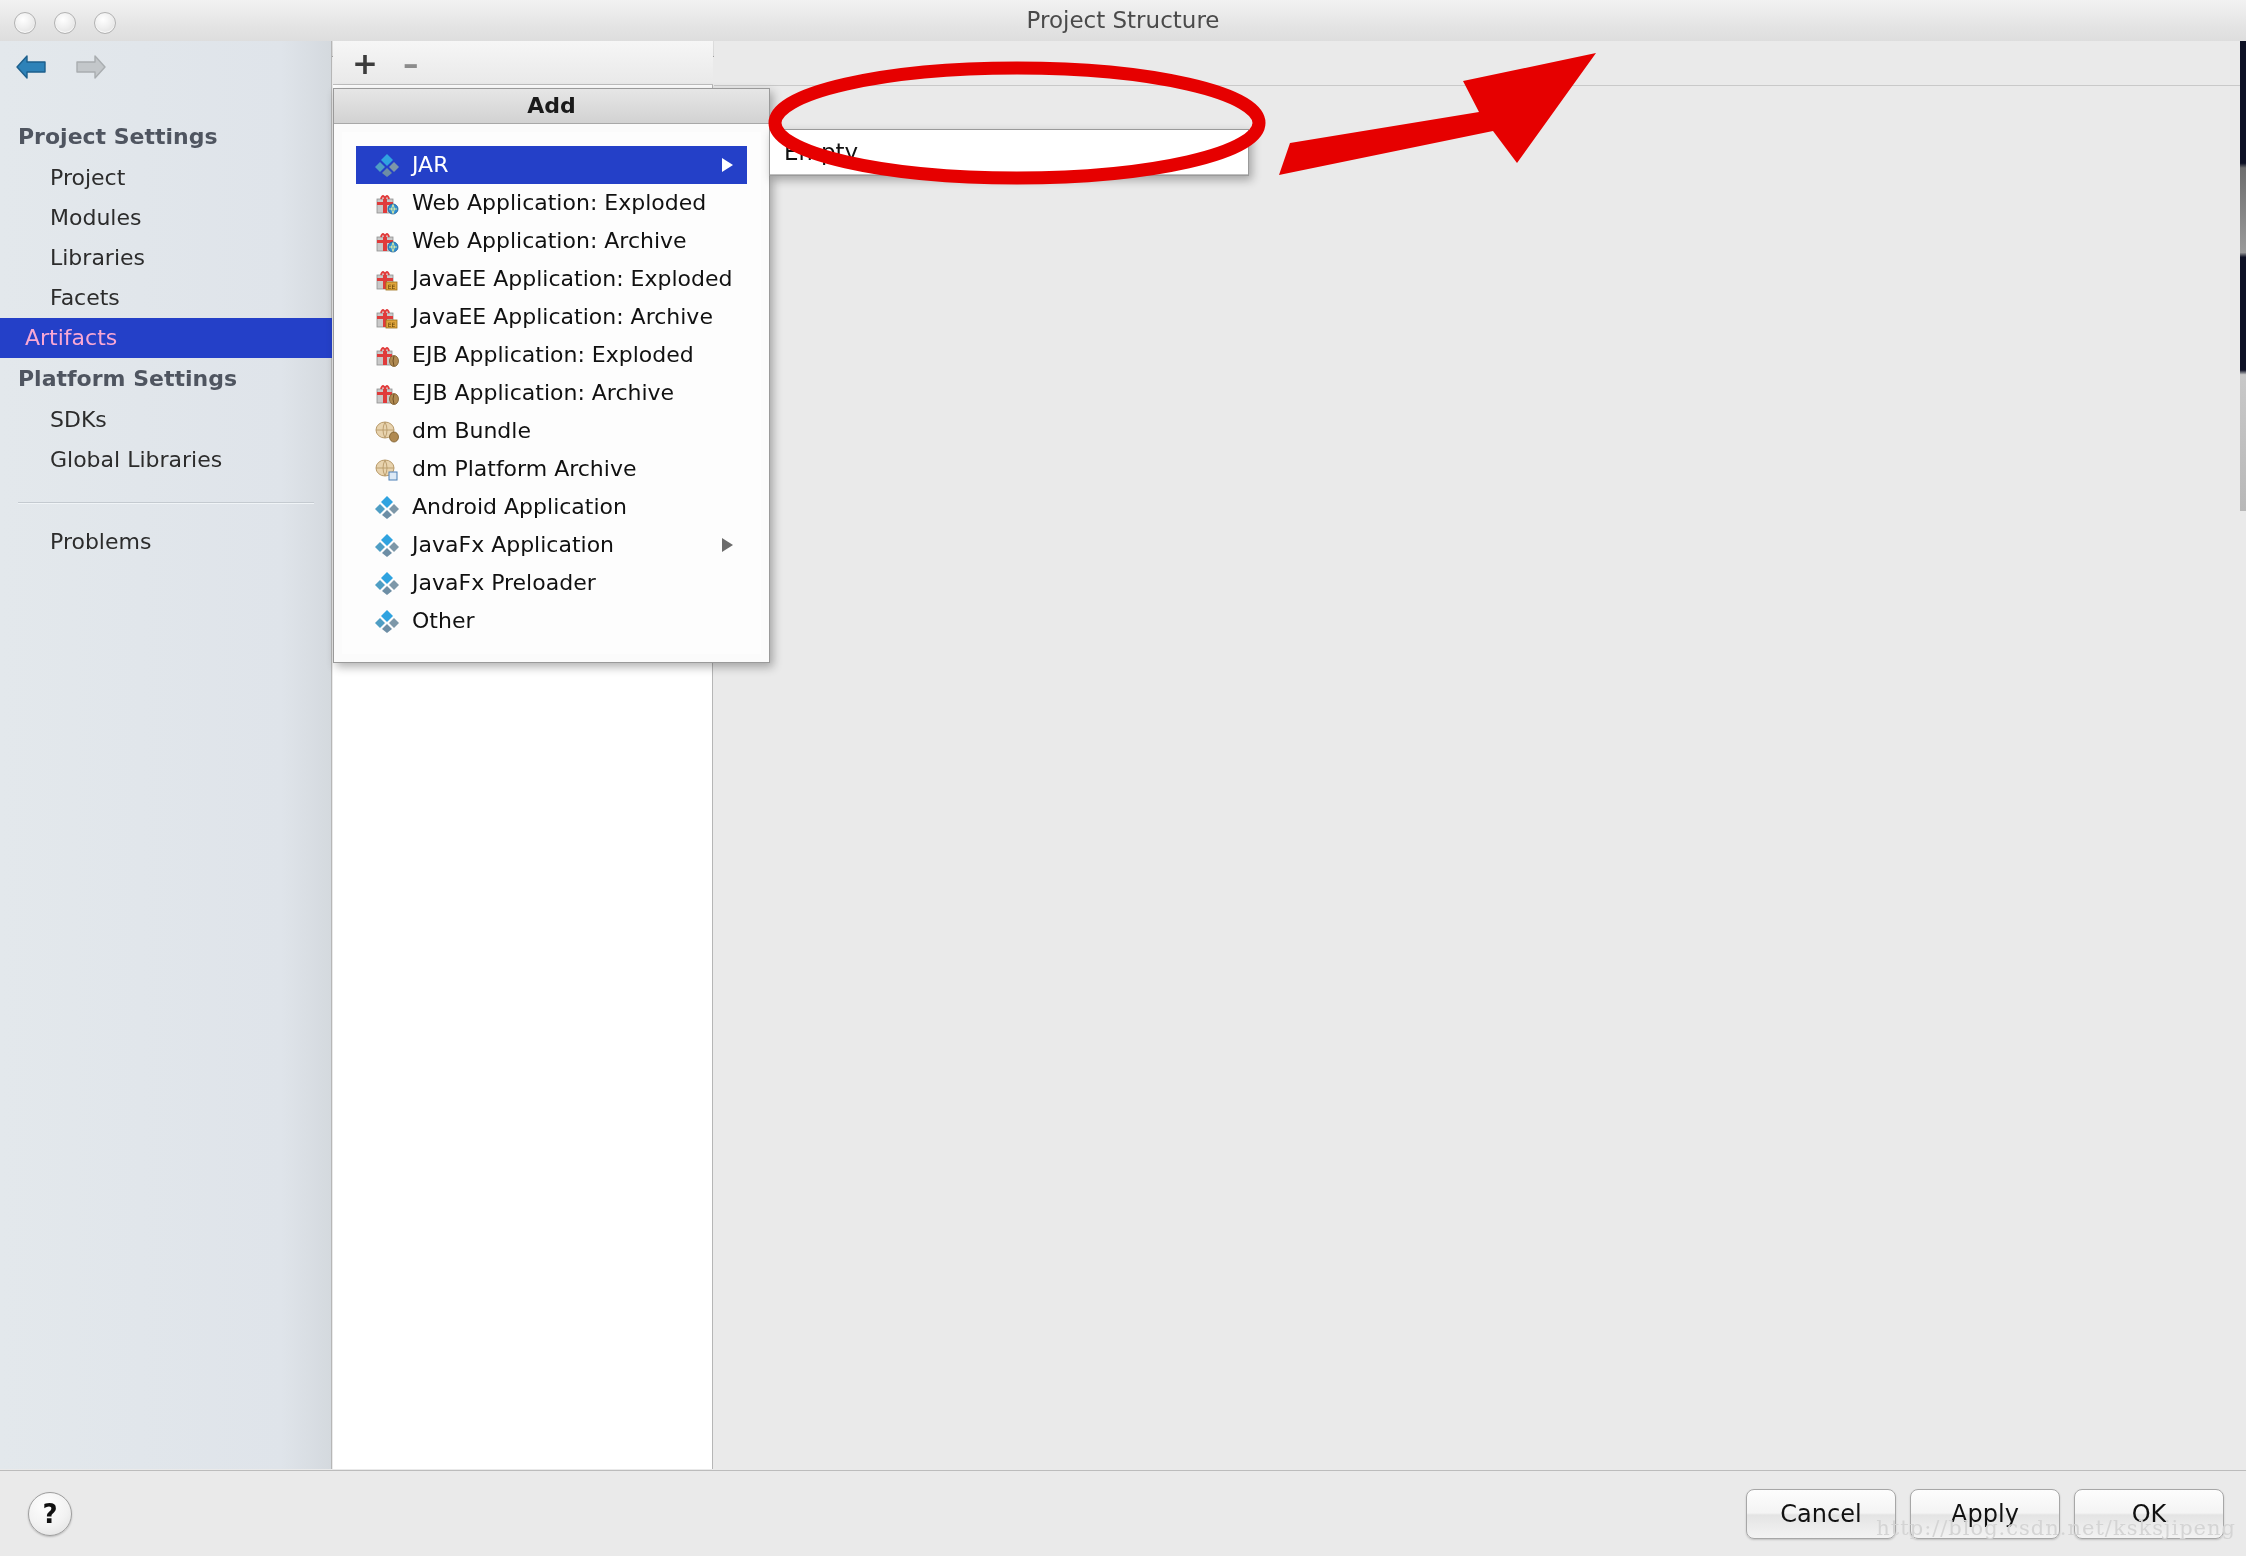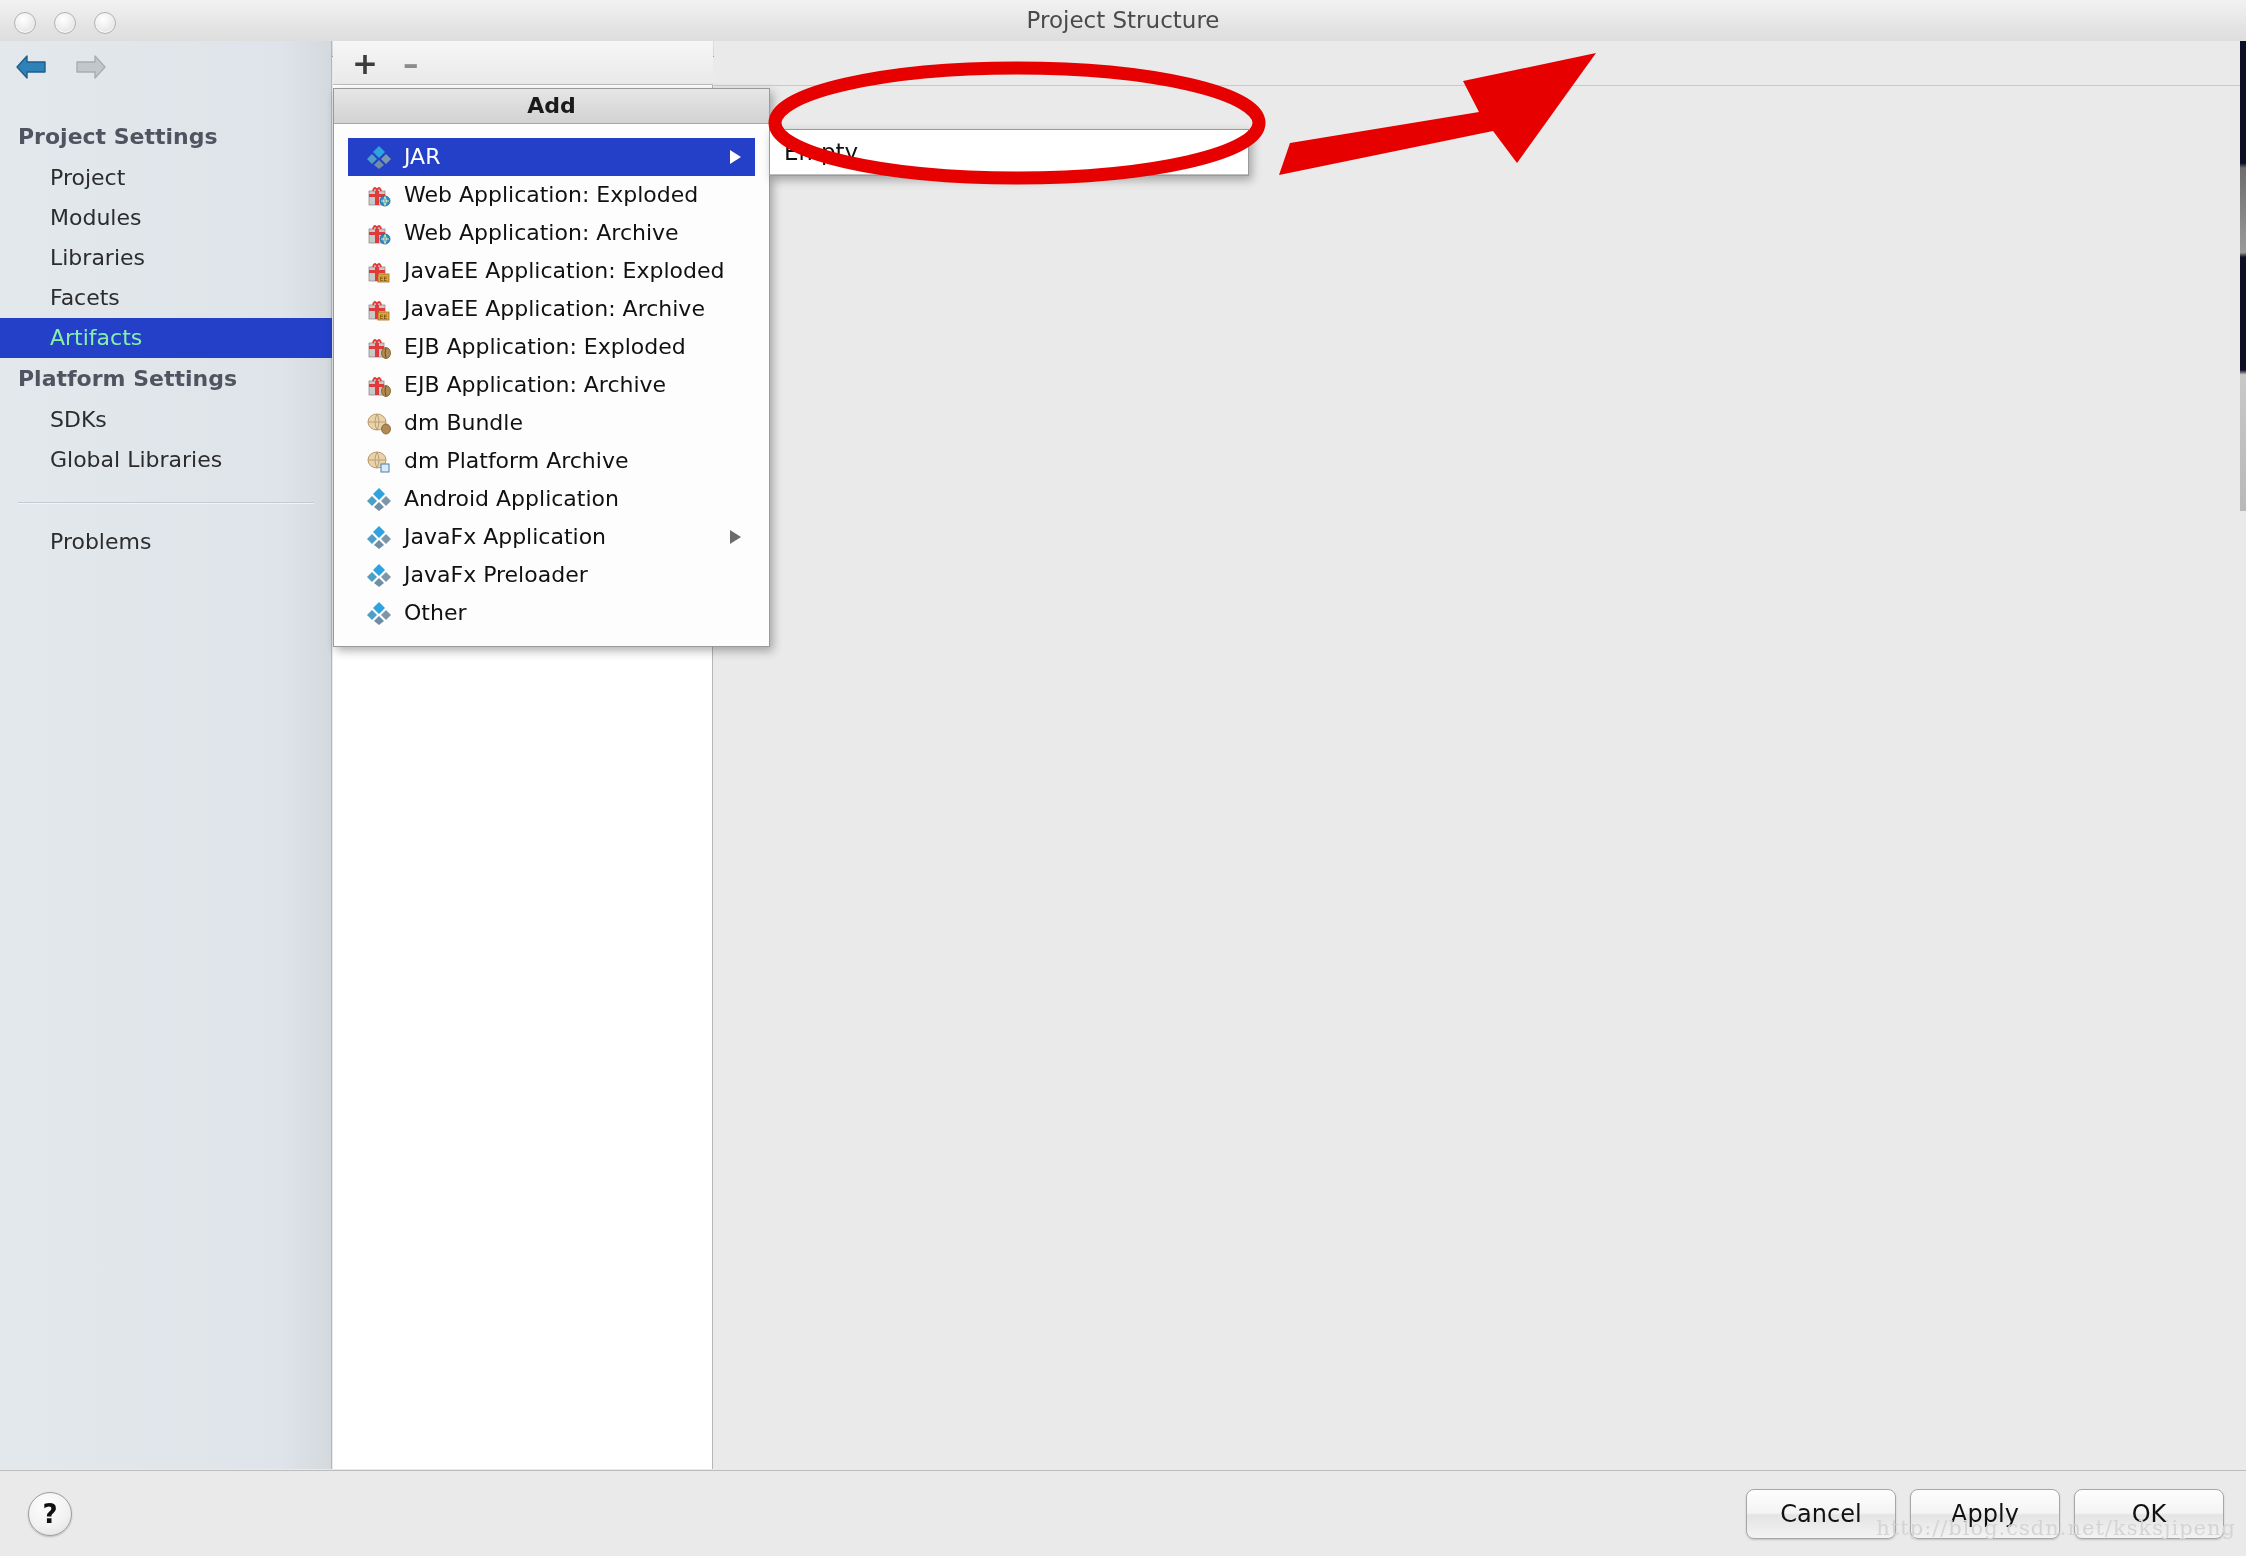--- a/index.html
+++ b/index.html
@@ -57,21 +57,22 @@
   .nav-group {
     font-size: 22px; font-weight: bold; color: #4f5560;
     padding: 6px 0 6px 18px; line-height: 30px;
   }
   .nav-item {
     font-size: 22px; color: #2c2c2c;
     padding: 5px 0 5px 50px; line-height: 30px;
   }
   .nav-item.selected {
     background: #2440c8;
-    color: #86efac;
+    color: #f9a8d4;
+    padding-left: 25px;
   }
   .nav-sep {
     margin: 22px 18px 18px 18px;
     border-top: 1px solid #c4cad0;
     border-bottom: 1px solid #f0f4f7;
     height: 0;
   }
 
   
   .toolstrip {
@@ -126,21 +127,21 @@
     box-shadow: 3px 4px 9px rgba(0,0,0,0.30);
     z-index: 40;
   }
   .popup-header {
     height: 35px; line-height: 34px;
     text-align: center;
     font-size: 22px; font-weight: bold; color: #1a1a1a;
     background: linear-gradient(to bottom, #e6e6e6 0%, #d2d2d2 100%);
     border-bottom: 1px solid #a8a8a8;
   }
-  .popup-list { padding: 14px; margin: 0; list-style: none; background: #fdfdfd; }
+  .popup-list { padding: 14px; margin: 8px; list-style: none; background: #fdfdfd; }
   .menu-item {
     position: relative;
     height: 38px; line-height: 38px;
     display: flex; align-items: center;
     padding-left: 16px;
     font-size: 22px; color: #111;
     white-space: nowrap;
   }
   .menu-item.selected { background: #2440c8; color: #ffffff; }
   .menu-item .mi-icon {

